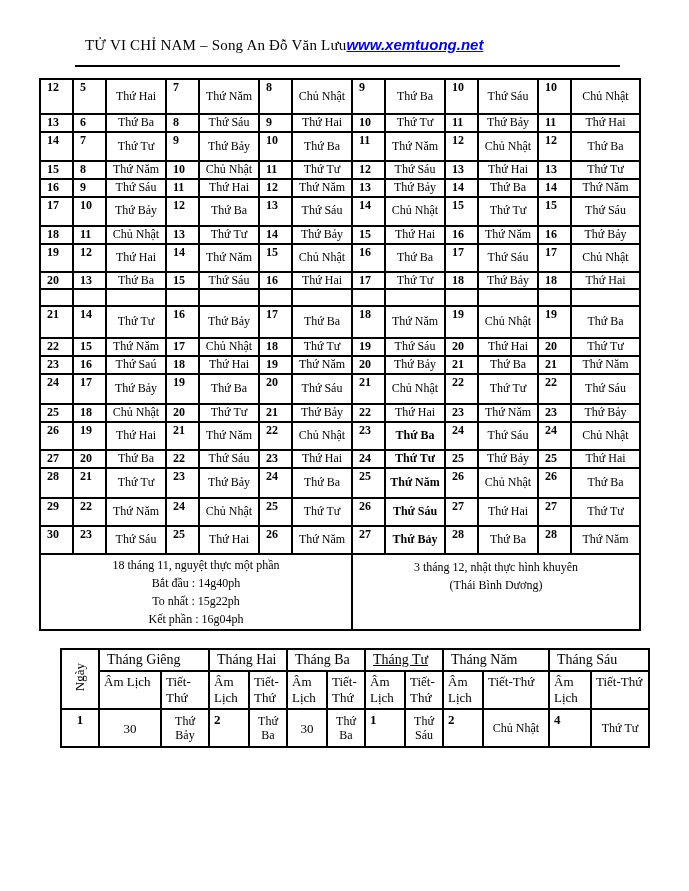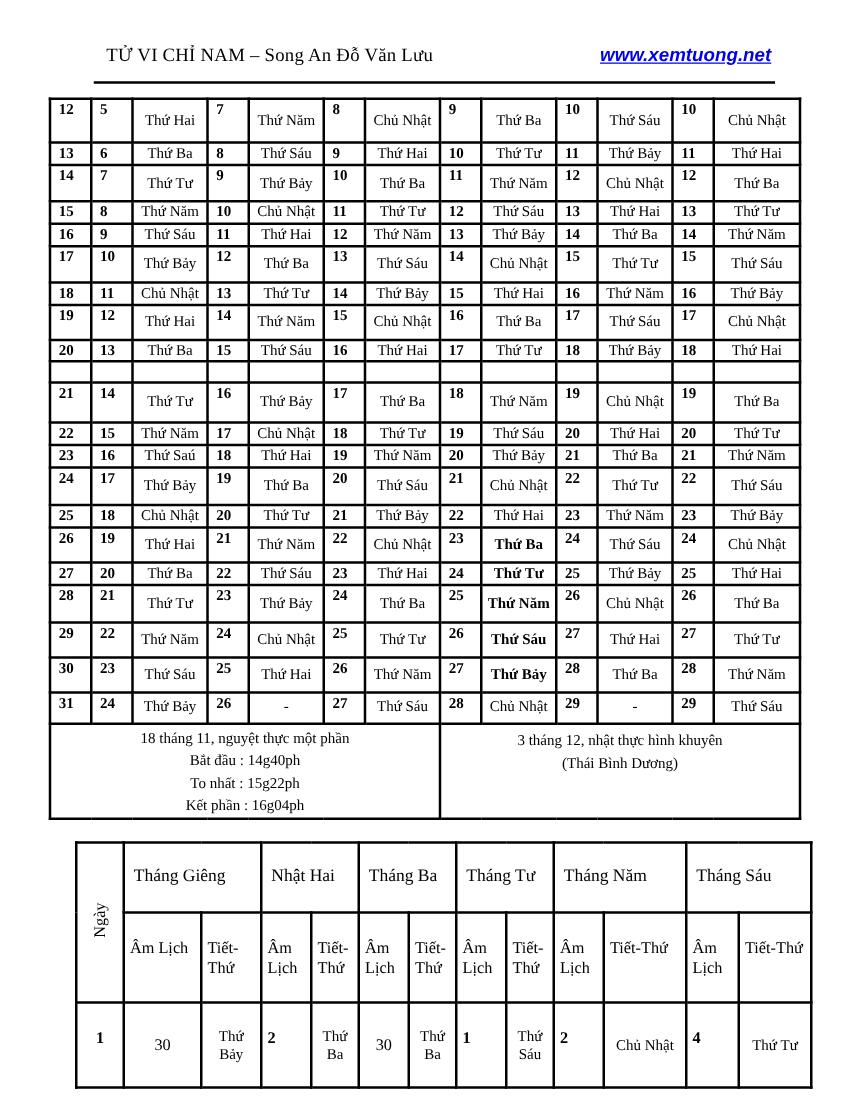--- a/index.html
+++ b/index.html
@@ -1,19 +1,19 @@
 <!DOCTYPE html>
 <html><head>
 <meta charset="utf-8">
 <style>
   html,body { margin:0; padding:0; background:#ffffff; }
   body { width:689px; height:891px; font-family:"Liberation Serif", serif; color:#000; }
   .page { position:relative; width:689px; height:891px; overflow:hidden; }
 
-  .header { display:flex; justify-content:space-between; align-items:baseline; padding:36px 72px 0 85px; }
+  .header { display:flex; align-items:baseline; padding:36px 72px 0 85px; }
   .title { font-size:15px; letter-spacing:0.2px; }
   .site-link { font-family:"Liberation Sans", sans-serif; font-weight:bold; font-size:15px; color:#0000ee; text-decoration:underline;font-style:italic; }
   .rule { margin:11px 0 0 75px; width:545px; border-top:2px solid #000; }
 
   table { border-collapse:collapse; table-layout:fixed; }
   .cal { width:600px; margin:11px 0 0 39px; font-size:12px; line-height:1.15; }
   .cal td { border:2px solid #000; padding:1px 2px; overflow:hidden; }
   .cal td.num { font-weight:bold; vertical-align:top; padding-left:6px; }
   .cal td.day { text-align:center; vertical-align:middle; }
   .cal td.day.b { font-weight:bold; }
@@ -38,26 +38,26 @@
   .cal tbody tr:nth-child(19){height:28px}
   .cal tbody tr:nth-child(20){height:28px}
   .cal tbody tr:nth-child(21){height:25px}
   .cal tfoot tr { height:62px; }
   .cal td.foot { vertical-align:middle; text-align:center; line-height:1.5; }
   .cal td.foot.right { vertical-align:top; padding-top:3px; }
 
   .year-heading { margin:32px 0 0 100px; font-size:21px; font-weight:bold; letter-spacing:0.3px; }
 
   .bt { margin:17px 0 0 60px; font-size:13px; line-height:1.2; }
-  .bt th, .bt td { border:2px solid #000; padding:19px 4px; text-align:left; vertical-align:top; font-weight:normal; }
+  .bt th, .bt td { border:2px solid #000; padding:2px 4px; text-align:left; vertical-align:top; font-weight:normal; }
   .bt tr.mrow { height:20px; }
   .bt tr.srow { height:38px; }
   .bt tr.drow { height:38px; }
   .bt th.month { font-size:14px; padding-left:7px; }
-  .bt th.month .u { }
+  .bt th.month .u { text-decoration:underline; }
   .bt td.ngay-head { text-align:center; vertical-align:middle; }
   .vert { writing-mode:vertical-rl; transform:rotate(180deg); display:inline-block; }
   .bt td.dnum { font-weight:bold; text-align:center; }
   .bt td.al { font-weight:bold; }
   .bt td.al.c { font-weight:normal; text-align:center; vertical-align:middle; }
   .bt td.tt { font-size:12px; text-align:center; vertical-align:middle; }
 </style>
 </head>
 <body>
 
@@ -378,35 +378,20 @@
           <td class="num">25</td>
           <td class="day">Thứ Hai</td>
           <td class="num">26</td>
           <td class="day">Thứ Năm</td>
           <td class="num">27</td>
           <td class="day b">Thứ Bảy</td>
           <td class="num">28</td>
           <td class="day">Thứ Ba</td>
           <td class="num">28</td>
           <td class="day">Thứ Năm</td>
-        </tr>
-        <tr>
-          <td class="num">31</td>
-          <td class="num">24</td>
-          <td class="day">Thứ Bảy</td>
-          <td class="num">26</td>
-          <td class="day">-</td>
-          <td class="num">27</td>
-          <td class="day">Thứ Sáu</td>
-          <td class="num">28</td>
-          <td class="day">Chủ Nhật</td>
-          <td class="num">29</td>
-          <td class="day">-</td>
-          <td class="num">29</td>
-          <td class="day">Thứ Sáu</td>
         </tr>
       </tbody>
     <tfoot>
       <tr>
         <td class="foot left" colspan="7">
           <div>18 tháng 11, nguyệt thực một phần</div>
           <div>Bắt đầu : 14g40ph</div>
           <div>To nhất : 15g22ph</div>
           <div>Kết phần : 16g04ph</div>
         </td>
@@ -432,21 +417,21 @@
         <col style="width:38px">
       <col style="width:40px">
         <col style="width:66px">
       <col style="width:42px">
         <col style="width:58px">
     </colgroup>
     <tbody>
       <tr class="mrow">
         <td class="ngay-head" rowspan="2"><span class="vert">Ngày</span></td>
         <th class="month" colspan="2"><span>Tháng Giêng</span></th>
-        <th class="month" colspan="2"><span>Nhật Hai</span></th>
+        <th class="month" colspan="2"><span>Tháng Hai</span></th>
         <th class="month" colspan="2"><span>Tháng Ba</span></th>
         <th class="month" colspan="2"><span class="u">Tháng Tư</span></th>
         <th class="month" colspan="2"><span>Tháng Năm</span></th>
         <th class="month" colspan="2"><span>Tháng Sáu</span></th>
       </tr>
       <tr class="srow">
         <th>Âm Lịch</th>
         <th>Tiết-Thứ</th>
         <th>Âm Lịch</th>
         <th>Tiết-Thứ</th>

